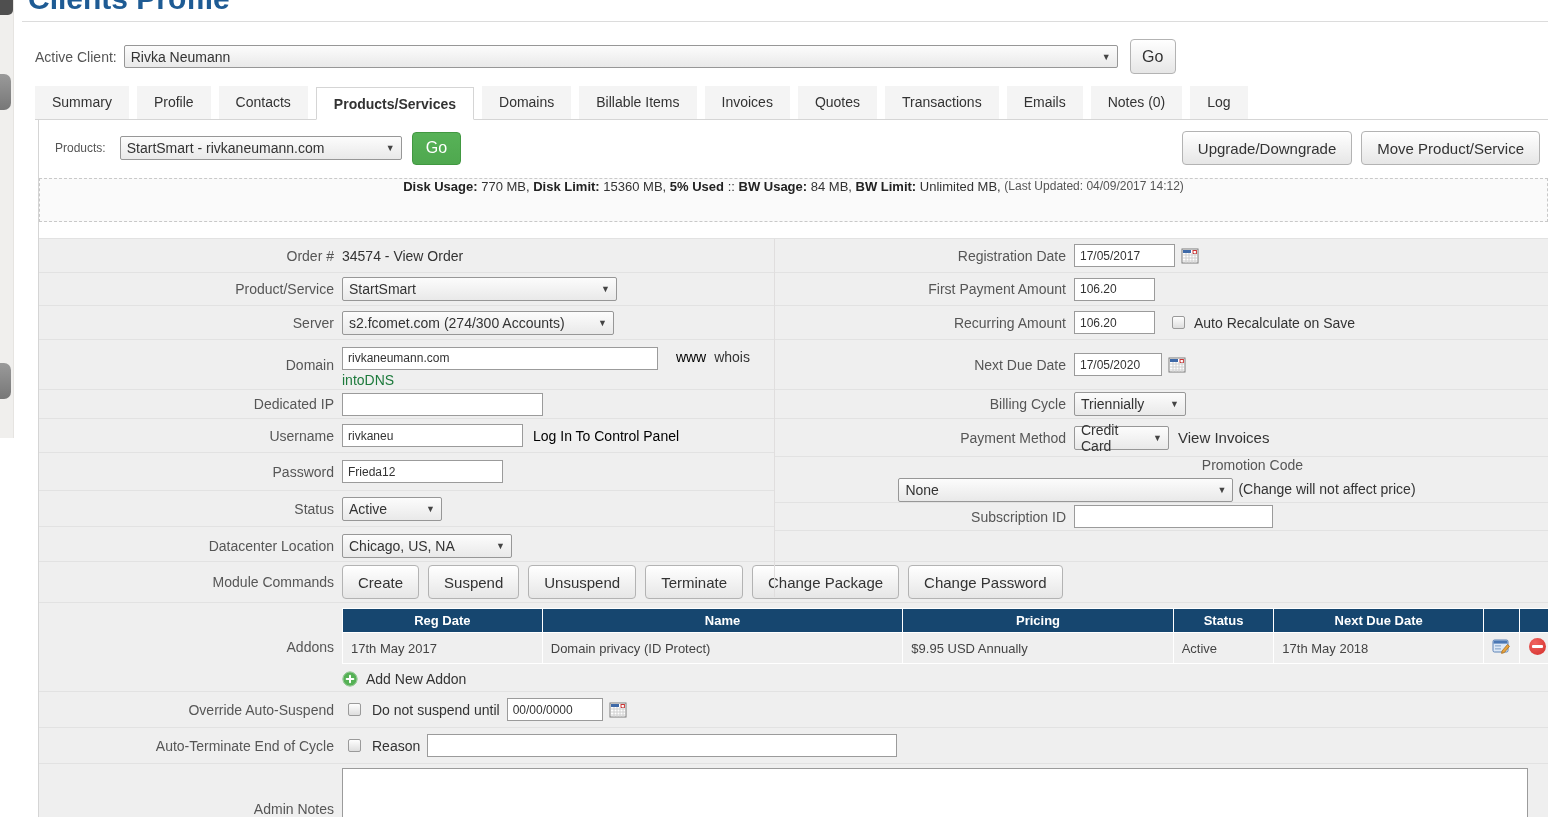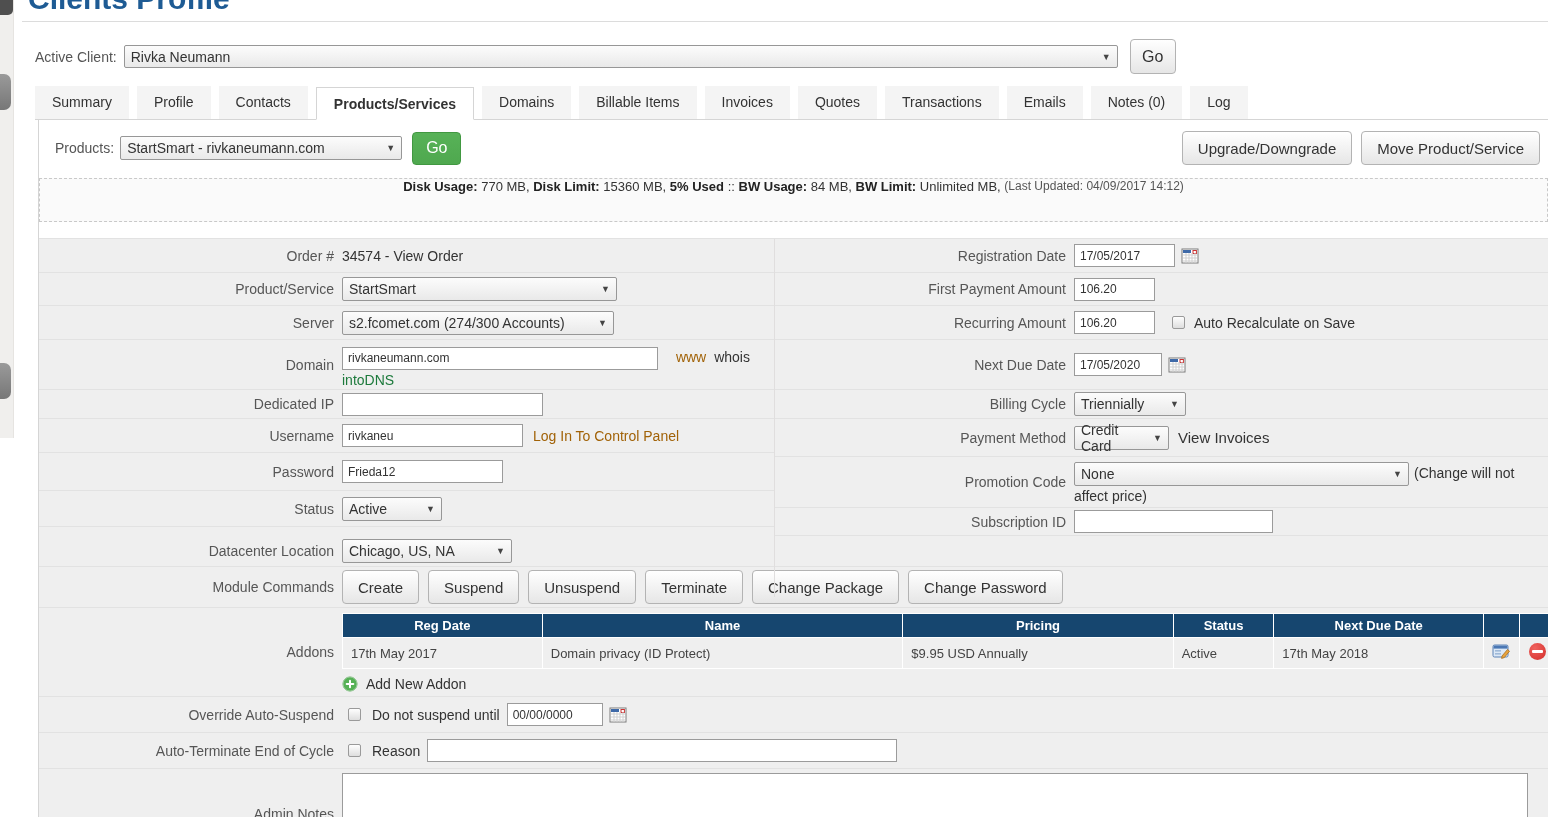--- a/index.html
+++ b/index.html
@@ -42,21 +42,21 @@
   .tab { height: 33px; line-height: 33px; padding: 0 17px; background: #f4f4f4;
     font-size: 14px; color: #333; margin-right: 8px; white-space: nowrap; cursor: pointer; }
   .tab.active { background: #fff; border: 1px solid #d5d5d5; border-bottom: 1px solid #fff;
     margin-bottom: -1px; font-weight: bold; }
 
   
   .panel { margin-left: 24px; border-left: 1px solid #d5d5d5; background: #fff;
     min-height: 700px; }
 
   .products-bar { display: flex; align-items: center; padding: 11px 8px 11px 16px; }
-  .products-label { font-size: 14px; color: #555; margin-right: 6px; }
+  .products-label { font-size: 12px; color: #555; margin-right: 14px; }
   .products-sel { width: 282px; }
   .btn-green { background: linear-gradient(#57b257, #4fa84f); border: 1px solid #419841;
     color: #fff; font-size: 16px; height: 33px; padding: 0 13px; border-radius: 4px;
     margin-left: 10px; display: inline-flex; align-items: center; cursor: pointer; }
   .bar-spacer { flex: 1; }
   .bar-btn { height: 34px; font-size: 15px; padding: 0 15px; margin-left: 9px; }
 
   
   .usage-box { margin: 2px 0 0 0; border: 1px dashed #c9c9c9; background: #fafafa;
     height: 44px; display: flex; align-items: flex-start; justify-content: center;
@@ -83,40 +83,40 @@
   .fval.block { display: block; padding-top: 5px; }
 
   input[type="text"] { border: 1px solid #9b9b9b; background: #fff; height: 23px;
     padding: 1px 5px; font-size: 12px; color: #333;
     font-family: "Liberation Sans", "DejaVu Sans", sans-serif; }
   textarea.notes { border: 1px solid #9b9b9b; background: #fff; width: 1186px;
     height: 86px; resize: none; }
 
   .lnk { cursor: pointer; text-decoration: none; }
   .lnk-dark { color: #333; }
-  .lnk-red { color: #a16207; }
+  .lnk-red { color: #000000; }
   .lnk-green { color: #1d7a3c; }
   .pre { white-space: pre-wrap; }
 
   .cb { display: inline-block; width: 13px; height: 13px; border: 1px solid #9a9a9a;
     border-radius: 2px; background: linear-gradient(#fefefe, #dedede); cursor: pointer; }
   .cal-icon { display: inline-flex; margin-left: 6px; cursor: pointer; }
 
   
   .w-product { width: 275px; } .w-server { width: 272px; } .w-status { width: 100px; }
   .w-datacenter { width: 170px; } .w-billing { width: 112px; } .w-payment { width: 95px; }
   .w-promo { width: 335px; }
 
   
   .mod-btn { height: 34px; font-size: 15px; padding: 0 15px; margin-right: 9px; }
 
   
   .h34 { min-height: 34px; } .h33 { min-height: 33px; } .h50 { min-height: 50px; }
   .h29 { min-height: 29px; } .h38 { min-height: 38px; } .h36 { min-height: 36px; }
-  .h31 { min-height: 31px; } .h41 { min-height: 41px; } .h42 { min-height: 42px; }
+  .h31 { min-height: 31px; } .h41 { min-height: 41px; } .h42 { min-height: 42px; flex-direction: column; }
   .h28 { min-height: 28px; }
 
   
   .addons-row { align-items: center; }
   .addons-wrap { flex: 1; padding: 5px 0 4px 0; }
   table.addons { border-collapse: separate; border-spacing: 1px; background: #fff;
     width: 1215px; font-size: 13px; }
   table.addons th { background: #16466f; color: #fff; font-weight: bold;
     text-align: center; padding: 4px 6px; font-size: 13px; }
   table.addons td { background: #efefef; color: #444; padding: 5px 8px; }

